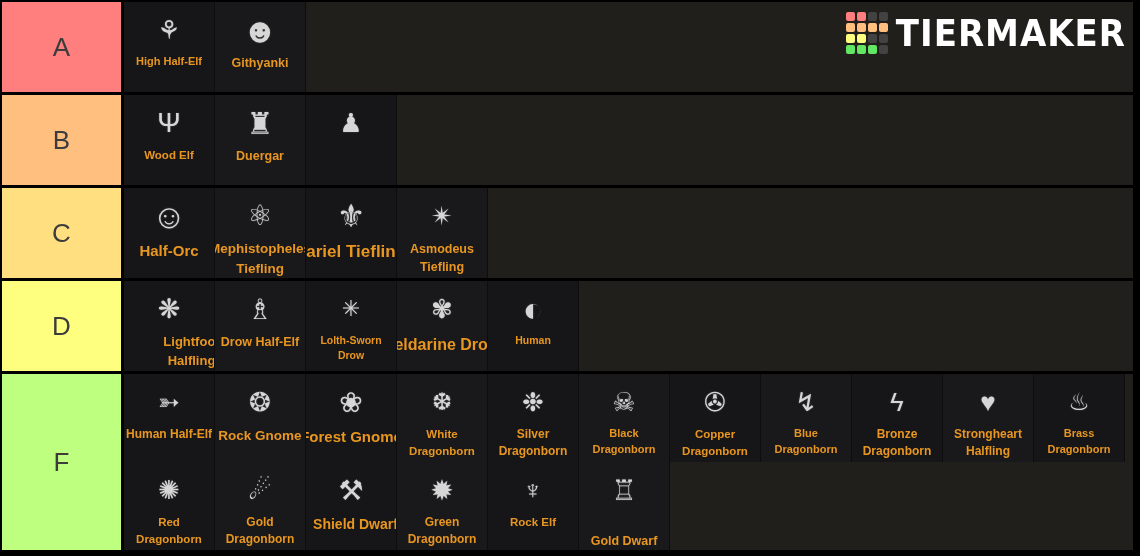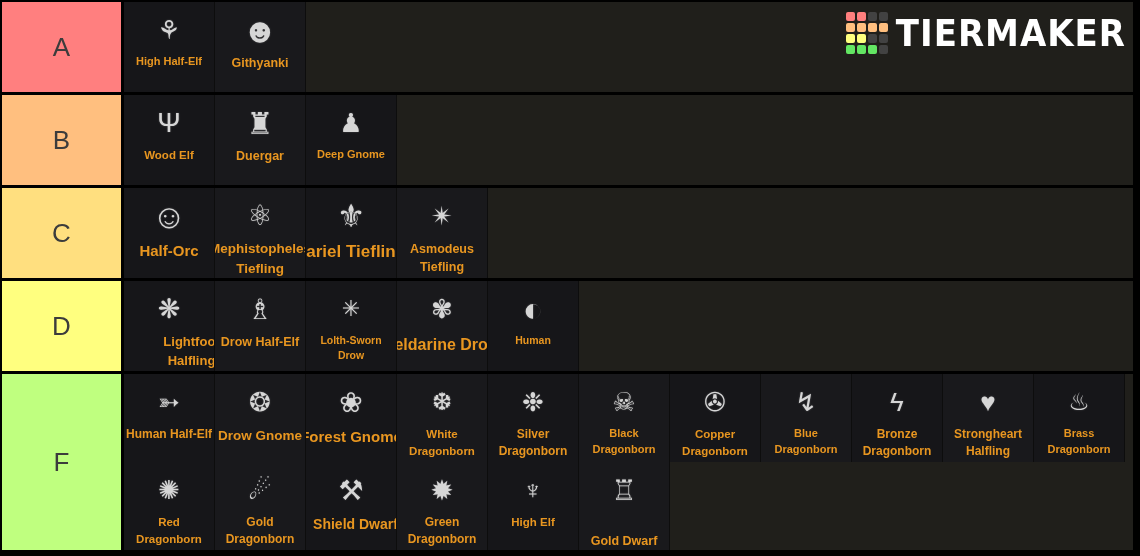--- a/index.html
+++ b/index.html
@@ -129,23 +129,20 @@
               </div>
             </div>
             <div class="tile">
               <div class="glyph" style="font-size: 30px;">♜</div>
               <div class="ilabel one" style="font-size: 12.5px;">
                 <span>Duergar</span>
               </div>
             </div>
             <div class="tile">
               <div class="glyph" style="font-size: 26px;">♟</div>
-              <div class="ilabel one" style="font-size: 11px;">
-                <span>Deep Gnome</span>
-              </div>
             </div>
           </div>
         </div>
       </div>
       <div class="row">
         <div class="tier-label" style="background: rgb(255, 223, 127);">
           <span>C</span>
         </div>
         <div class="items">
           <div class="line h90">
@@ -223,21 +220,21 @@
           <div class="line h88">
             <div class="tile">
               <div class="glyph" style="font-size: 26px;">➳</div>
               <div class="ilabel one" style="font-size: 12px;">
                 <span>Human Half-Elf</span>
               </div>
             </div>
             <div class="tile">
               <div class="glyph" style="font-size: 26px;">❂</div>
               <div class="ilabel one" style="font-size: 13.5px;">
-                <span>Drow Gnome</span>
+                <span>Rock Gnome</span>
               </div>
             </div>
             <div class="tile">
               <div class="glyph" style="font-size: 28px;">❀</div>
               <div class="ilabel one" style="font-size: 15px;">
                 <span>Forest Gnome</span>
               </div>
             </div>
             <div class="tile">
               <div class="glyph" style="font-size: 24px;">❆</div>
@@ -309,21 +306,21 @@
             </div>
             <div class="tile">
               <div class="glyph" style="font-size: 28px;">✹</div>
               <div class="ilabel two" style="font-size: 12px;">
                 <span>Green<br>Dragonborn</span>
               </div>
             </div>
             <div class="tile">
               <div class="glyph" style="font-size: 26px;">♆</div>
               <div class="ilabel one" style="font-size: 11.5px;">
-                <span>High Elf</span>
+                <span>Rock Elf</span>
               </div>
             </div>
             <div class="tile">
               <div class="glyph" style="font-size: 28px;">♖</div>
               <div class="ilabel one" style="font-size: 12.5px; align-items: flex-end;">
                 <span>Gold Dwarf</span>
               </div>
             </div>
           </div>
         </div>

